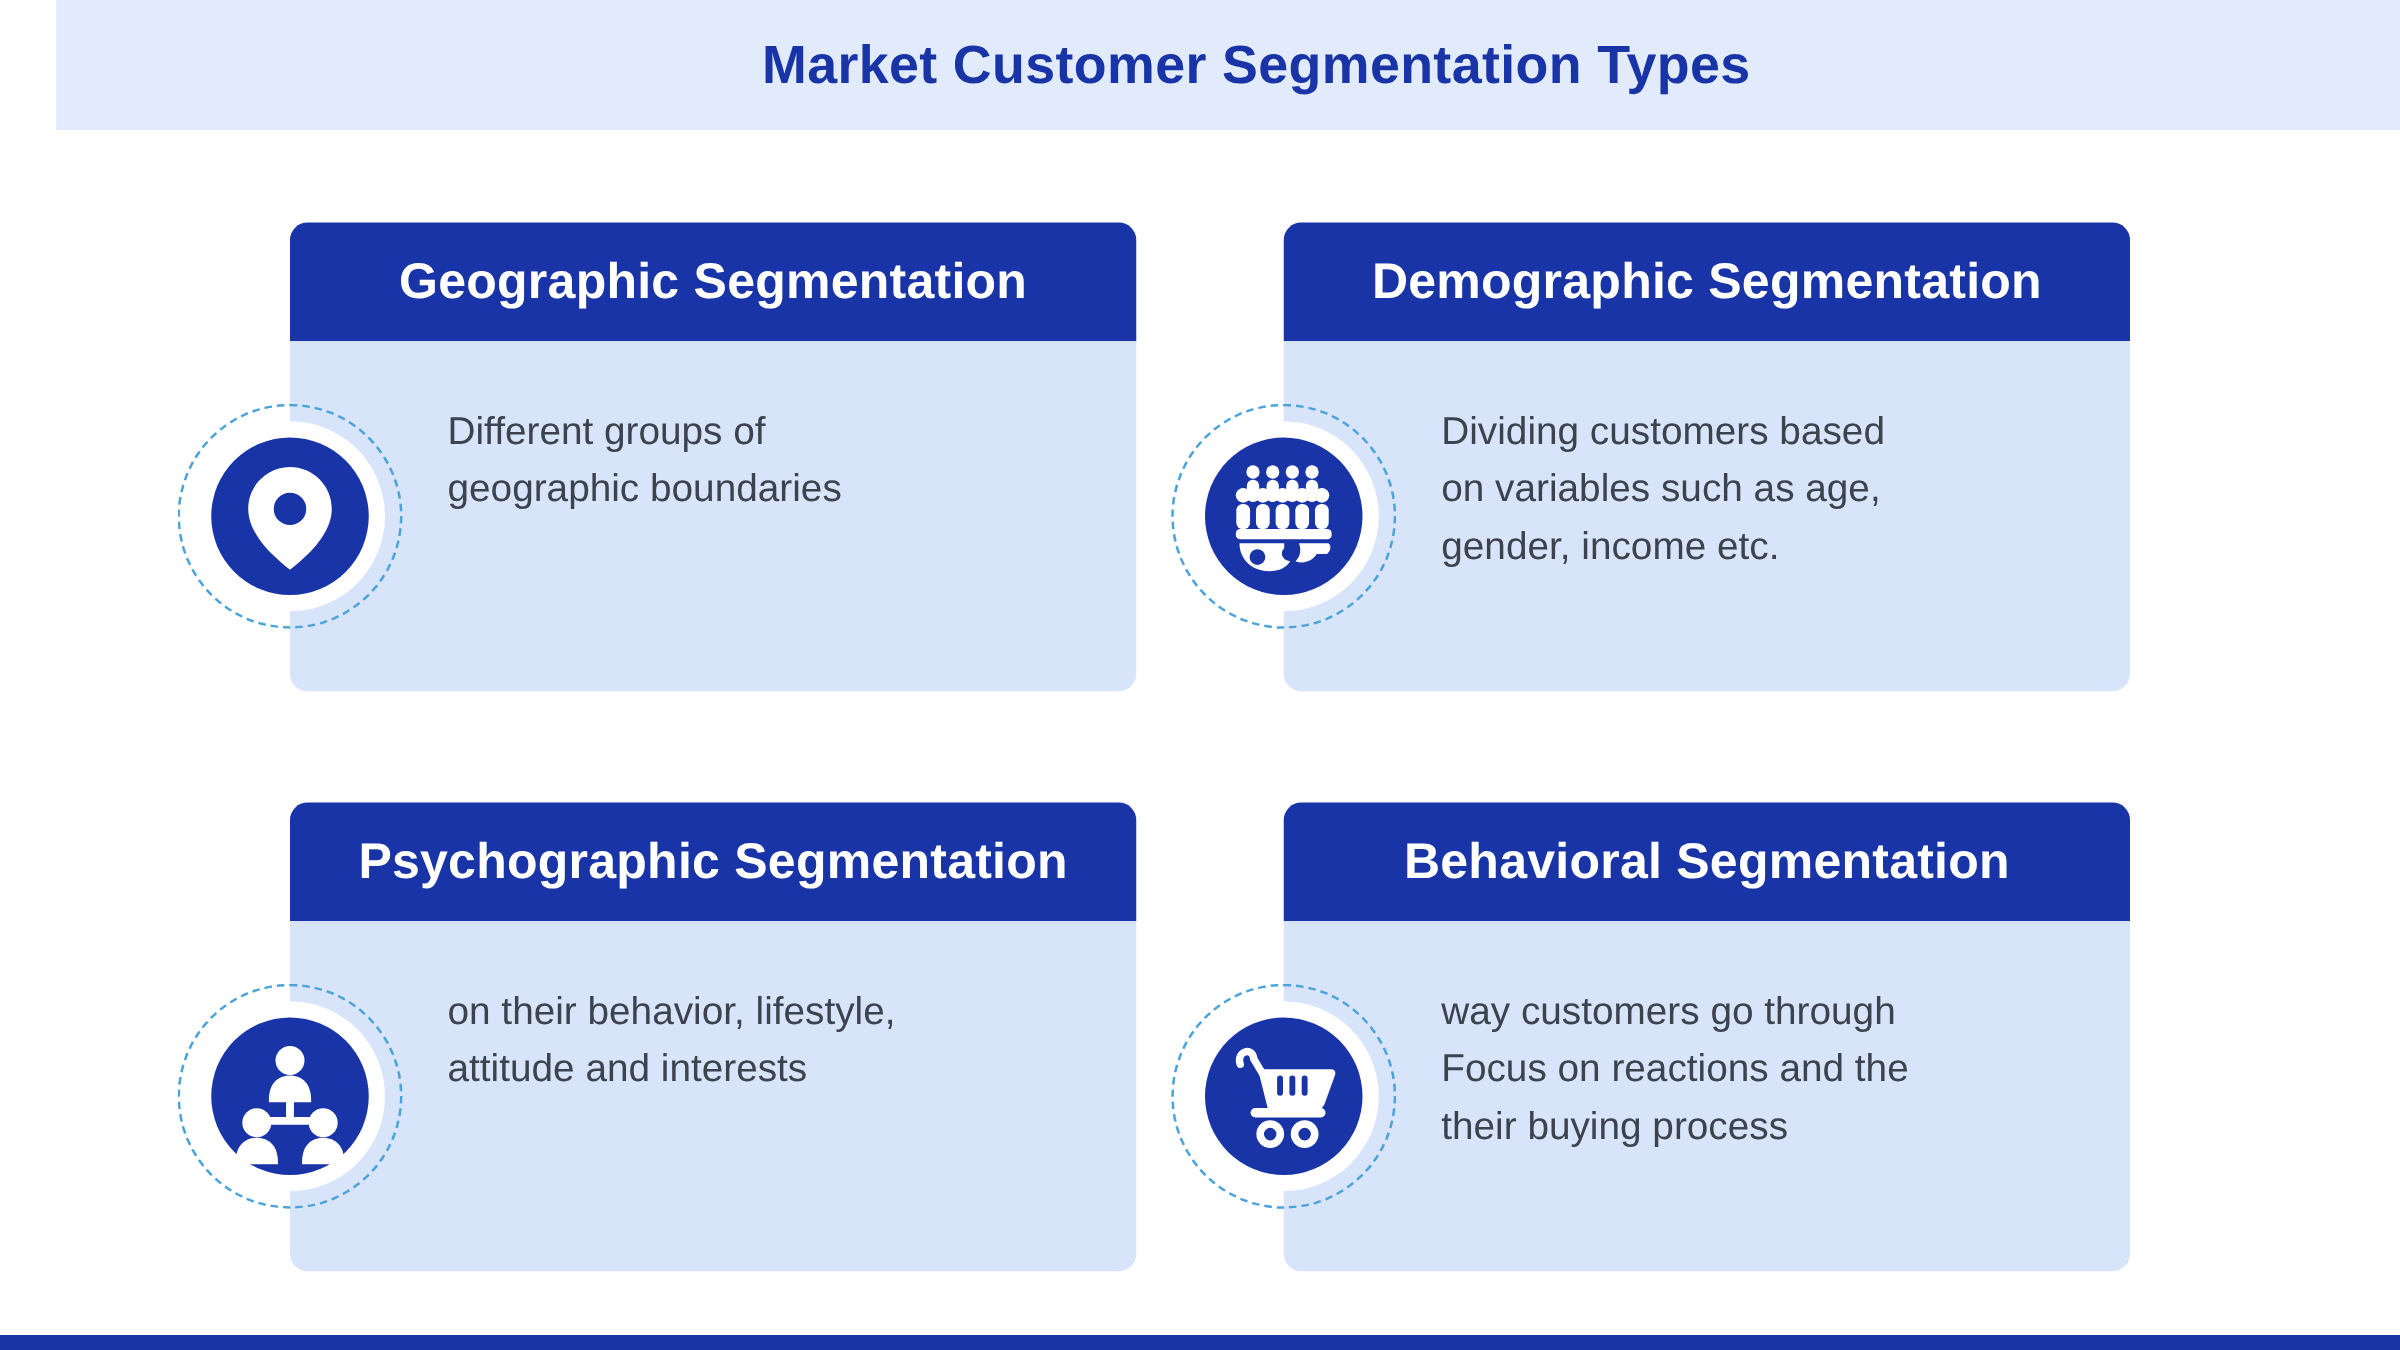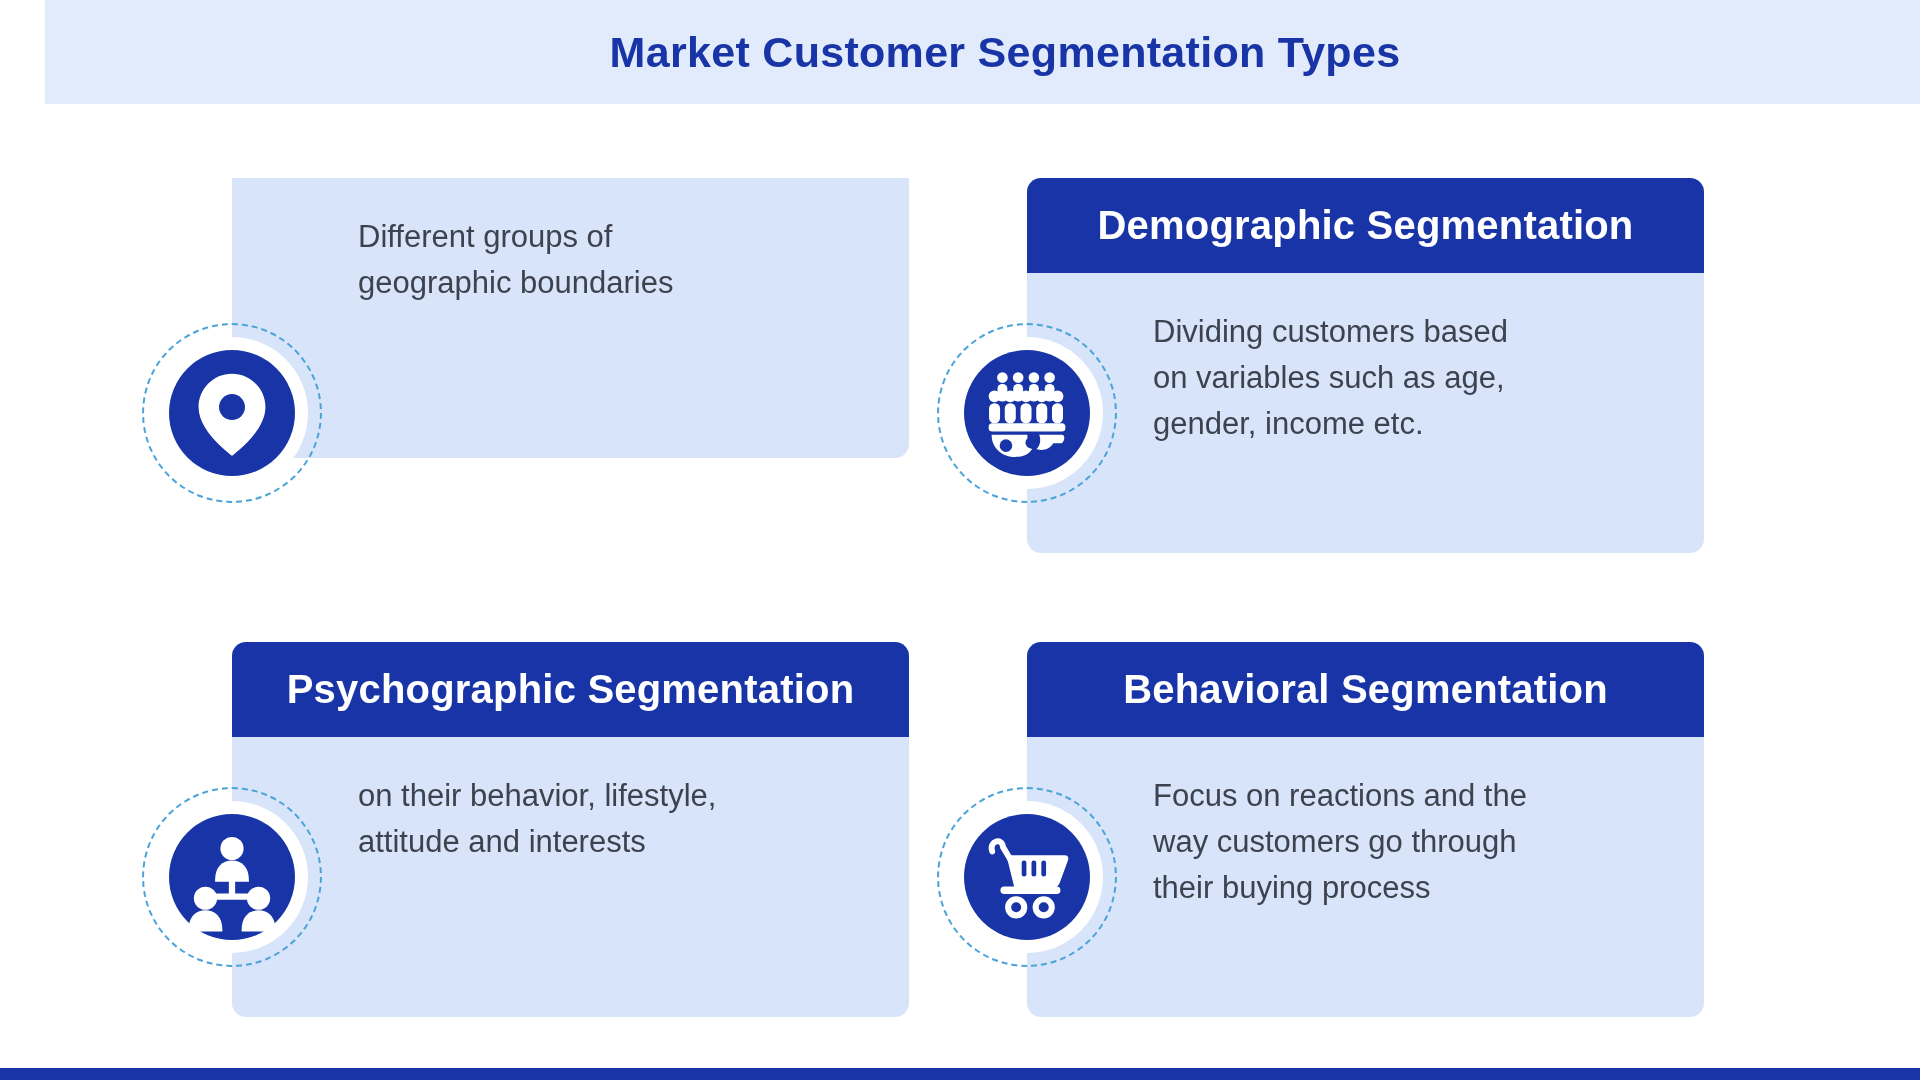--- a/index.html
+++ b/index.html
@@ -44,21 +44,21 @@
   .card-title {
     color: #ffffff;
     font-size: 40px; font-weight: 700;
     letter-spacing: 0.2px;
     white-space: nowrap;
   }
   .card-body {
     height: 280px;
     background: var(--card-body-blue);
     border-radius: 0 0 14px 14px;
-    padding: 36px 36px 0 126px;
+    padding: 49px 36px 0 126px;
   }
   .card-desc {
     font-size: 31px;
     line-height: 46px;
     color: var(--text-dark);
   }
   .desc-line { display: block; }
   
   .icon-anchor {
     position: absolute;
@@ -96,20 +96,23 @@
   }
 </style>
 </head>
 <body>
 
 <div class="title-band">
   <h1 class="page-title">Market Customer Segmentation Types</h1>
 </div>
 
 <div class="card card-pos-0">
+  <div class="card-header">
+    <span class="card-title">Geographic Segmentation</span>
+  </div>
   <div class="card-body">
     <div class="card-desc">
       <span class="desc-line">Different groups of</span>
       <span class="desc-line">geographic boundaries</span>
     </div>
   </div>
   <div class="icon-anchor">
     <div class="dashed-ring"></div>
     <div class="icon-outer">
       <div class="icon-inner">
@@ -208,22 +211,22 @@
     </div>
   </div>
 </div>
 
 <div class="card card-pos-3">
   <div class="card-header">
     <span class="card-title">Behavioral Segmentation</span>
   </div>
   <div class="card-body">
     <div class="card-desc">
+      <span class="desc-line">way customers go through</span>
       <span class="desc-line">Focus on reactions and the</span>
-      <span class="desc-line">way customers go through</span>
       <span class="desc-line">their buying process</span>
     </div>
   </div>
   <div class="icon-anchor">
     <div class="dashed-ring"></div>
     <div class="icon-outer">
       <div class="icon-inner">
         <svg viewBox="0 0 60 60">
 
           <path d="M12.3 17 C10.5 11.5 17.5 9.8 17.8 14.8 L21.5 21" stroke="#ffffff" stroke-width="3" fill="none" stroke-linecap="round"></path>

